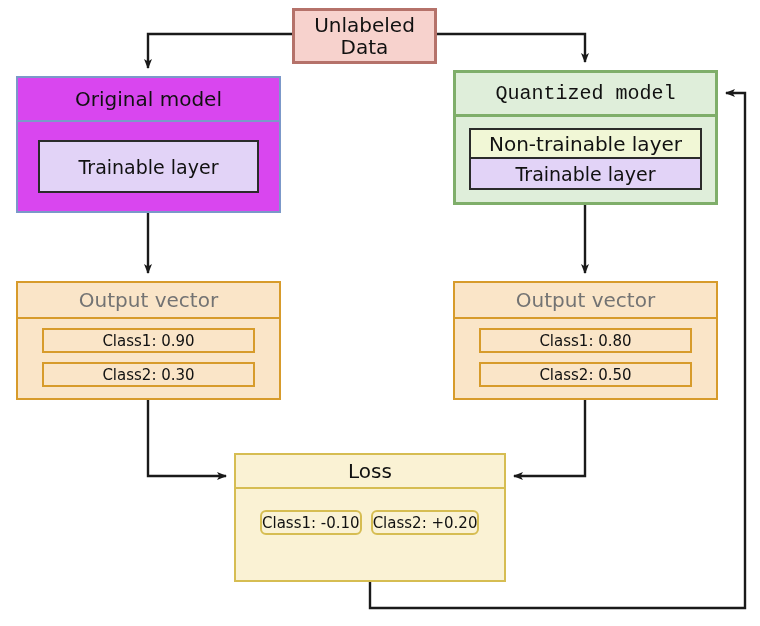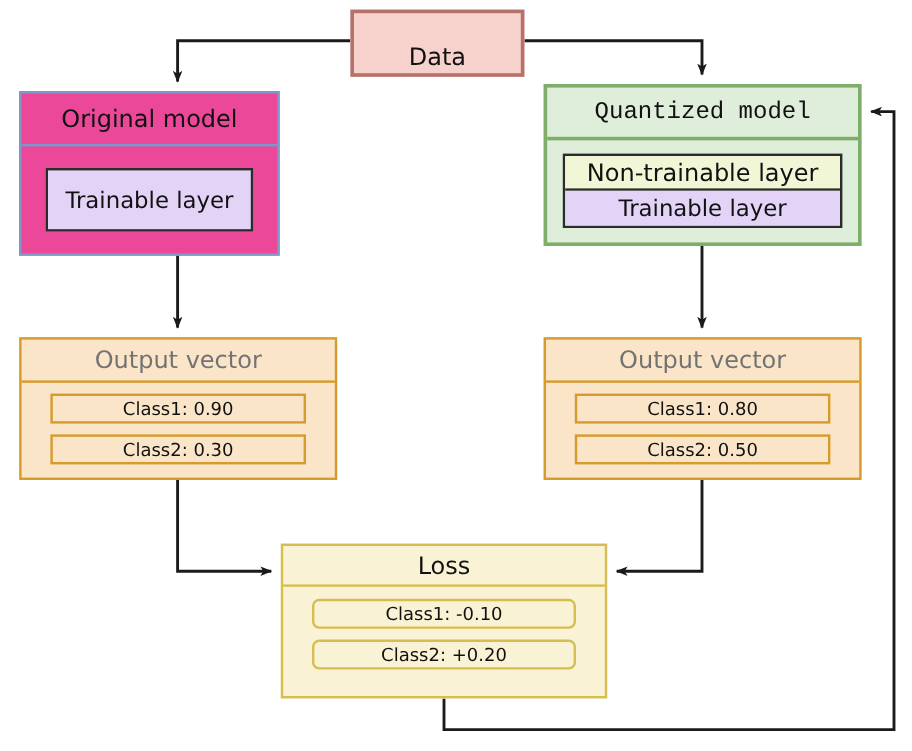--- a/index.html
+++ b/index.html
@@ -56,22 +56,22 @@
     border: 3px solid #b5726a;
     display: flex; align-items: center; justify-content: center;
     text-align: center;
     font-size: 20px;
     line-height: 1.1;
     color: #111111;
   }
 
   
   #original-model {
-    left: 16px; top: 76px; width: 217px; height: 137px;
-    background: #ec4899;
+    left: 16px; top: 76px; width: 265px; height: 137px;
+    background: #d946ef;
     border: 2px solid #7b98c9;
   }
   #original-model .hdr {
     height: 44px;
     border-bottom: 2px solid #7b98c9;
     font-size: 20px;
     color: #111111;
   }
   #original-model .body {
     height: 91px;
@@ -158,23 +158,23 @@
     border: 2px solid #d6bd52;
   }
   #loss-box .hdr {
     height: 34px;
     border-bottom: 2px solid #d6bd52;
     font-size: 20px;
     color: #111111;
   }
   #loss-box .body {
     height: 84px;
-    padding: 10px 24px;
-    display: flex;
-    flex-direction: column;
+    padding: 21px 24px;
+    display: flex;
+    flex-direction: row;
     gap: 9px;
   }
   #loss-box .chip {
     height: 25px;
     background: #faf2d4;
     border: 2px solid #d6bd52;
     border-radius: 6px;
     font-size: 15px;
     color: #111111;
   }
@@ -201,21 +201,21 @@
 
     <path d="M 148,400 L 148,476 L 226,476" fill="none" stroke="#1a1a1a" stroke-width="2.4" marker-end="url(#arrowhead)"></path>
 
     <path d="M 585,400 L 585,476 L 514,476" fill="none" stroke="#1a1a1a" stroke-width="2.4" marker-end="url(#arrowhead)"></path>
 
     <path d="M 370,582 L 370,608 L 745,608 L 745,93 L 726,93" fill="none" stroke="#1a1a1a" stroke-width="2.4" marker-end="url(#arrowhead)"></path>
   </svg>
 
   <div class="node" id="unlabeled-data">
     <div>
-      <br>
+      <span>Unlabeled</span><br>
       <span>Data</span>
     </div>
   </div>
 
   <div class="node" id="original-model">
     <div class="hdr">Original model</div>
     <div class="body">
       <div class="chip">Trainable layer</div>
     </div>
   </div>

